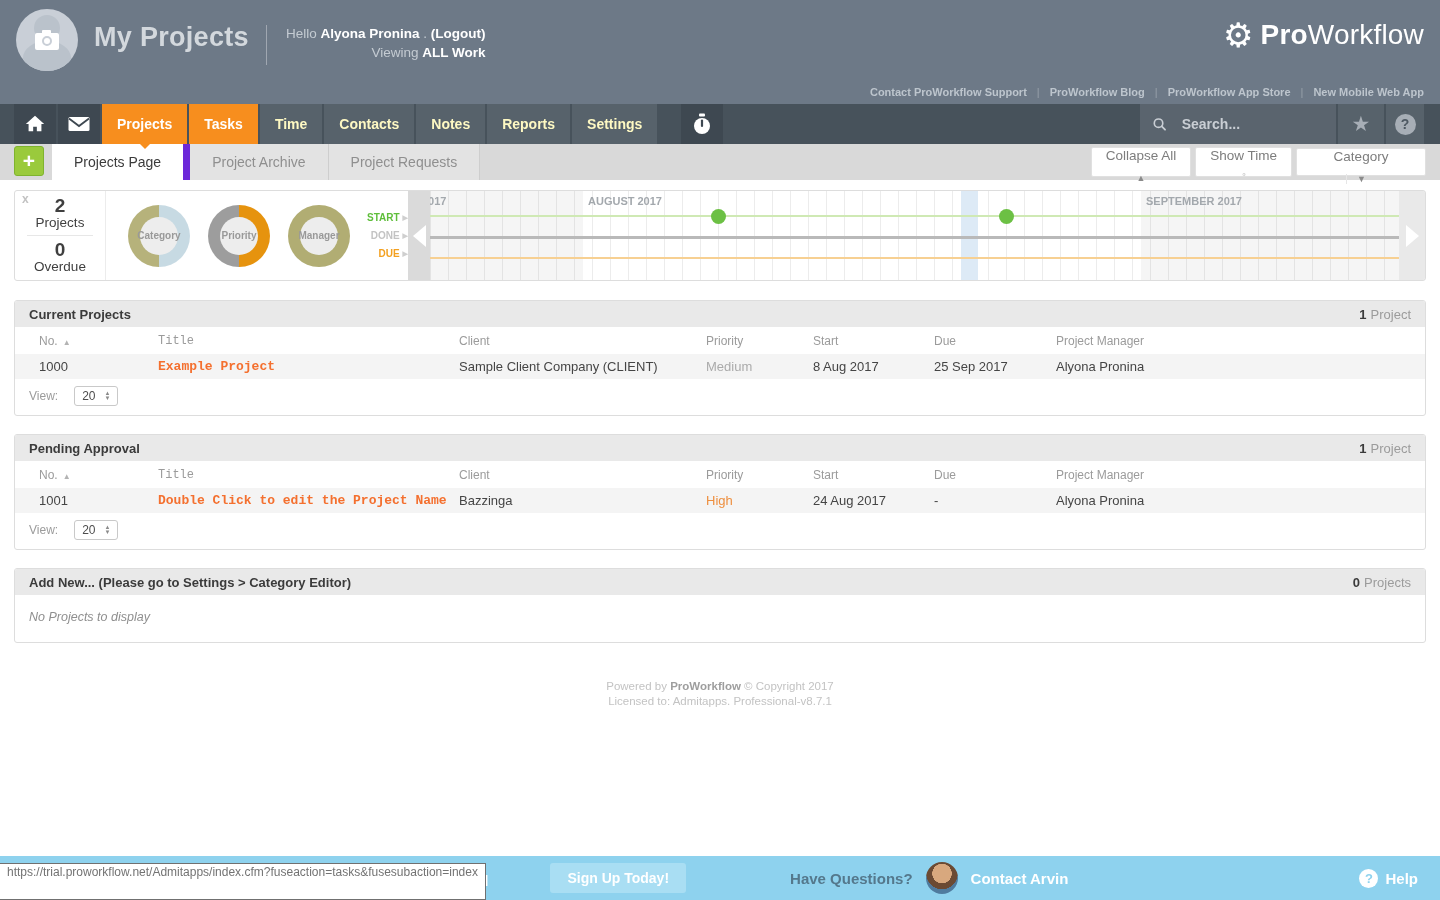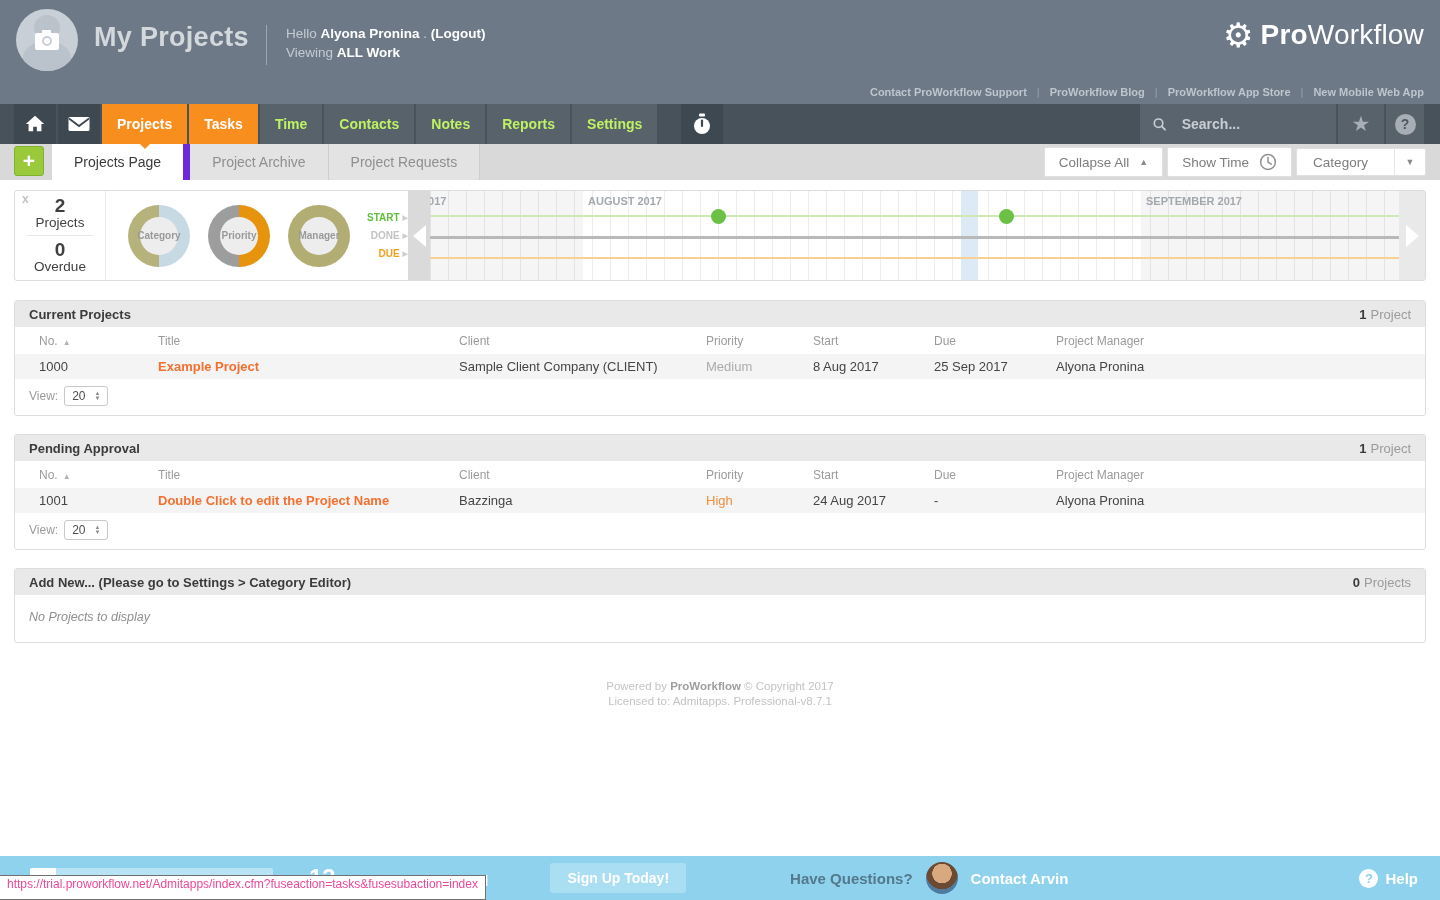--- a/index.html
+++ b/index.html
@@ -1,21 +1,21 @@
 <!DOCTYPE html>
 <html><head>
 <meta charset="utf-8">
 <style>
   html,body{margin:0;padding:0;}
   body{font-family:"Liberation Sans",sans-serif;background:#fff;}
   .app{position:relative;width:1440px;height:900px;overflow:hidden;background:#fff;}
   .ctr{display:flex;align-items:center;justify-content:center;}
 
   
-  .header{height:104px;background:#6d7987;position:relative;}
+  .header{height:104px;background:#6d7987;position:relative;text-align:right;}
   .avatar{position:absolute;left:16px;top:9px;width:62px;height:62px;border-radius:50%;background:#c9cfd7;overflow:hidden;}
   .sil-head{position:absolute;left:18px;top:6px;width:26px;height:26px;border-radius:50%;background:#bac2cb;}
   .sil-body{position:absolute;left:7px;top:32px;width:48px;height:34px;border-radius:50% 50% 0 0;background:#bac2cb;}
   .cam{position:absolute;left:19px;top:24px;width:24px;height:17px;background:#fff;border-radius:2px;}
   .cam::before{content:"";position:absolute;top:-3px;left:7px;width:9px;height:4px;background:#fff;border-radius:1px;}
   .cam-lens{position:absolute;left:7px;top:3px;width:10px;height:10px;border-radius:50%;border:2px solid #c9cfd7;box-sizing:border-box;}
   .page-title{position:absolute;left:94px;top:22px;font-size:27px;font-weight:bold;color:#d3d8dd;letter-spacing:.3px;}
   .hdr-divider{position:absolute;left:266px;top:25px;width:1px;height:40px;background:rgba(255,255,255,.35);}
   .greeting{position:absolute;left:286px;top:24px;font-size:13.5px;color:#c4cbd2;line-height:19px;}
   .greeting b{color:#fff;}
@@ -24,39 +24,39 @@
   .brand .gear{font-size:34px;line-height:34px;color:#fff;}
   .brand .bt{font-size:28px;font-weight:300;letter-spacing:.2px;}
   .brand .bt b{font-weight:bold;}
   .hdr-links{position:absolute;right:16px;top:86px;font-size:11px;font-weight:bold;color:#bdc5cd;display:flex;align-items:center;}
   .hdr-links .sep{margin:0 10px;color:rgba(255,255,255,.28);font-weight:normal;}
   .hdr-links span[data-interactable="true"]{cursor:pointer;}
 
   
   .nav{height:40px;background:#47525b;display:flex;align-items:stretch;padding-left:14px;position:relative;z-index:3;}
   .nicon{width:42px;background:#3e4851;margin-right:2px;}
-  .nbtn{padding:0 15px;background:#57626b;color:#bef264;font-size:14px;font-weight:bold;display:flex;align-items:center;margin-right:2px;position:relative;cursor:pointer;}
+  .nbtn{padding:0 15px;background:#57626b;color:#fef9c3;font-size:14px;font-weight:bold;display:flex;align-items:center;margin-right:2px;position:relative;cursor:pointer;}
   .nbtn.active{background:#f78e1e;color:#fff;}
   .nbtn.ptr::after{content:"";position:absolute;left:50%;bottom:-5px;margin-left:-6px;border-left:6px solid transparent;border-right:6px solid transparent;border-top:6px solid #f78e1e;z-index:4;}
   .ntimer{width:42px;background:#3e4851;margin-left:22px;}
   .nav-right{margin-left:auto;display:flex;margin-right:16px;}
   .search{width:172px;background:#5a646e;display:flex;align-items:center;padding:0 12px;gap:13px;margin-right:2px;}
   .search input{background:transparent;border:none;outline:none;color:#c9ced4;font-size:14px;font-weight:bold;width:100%;font-family:"Liberation Sans",sans-serif;}
   .search input::placeholder{color:#c9ced4;opacity:1;}
   .nstar{width:46px;background:#57626b;color:#a7aeb6;font-size:21px;margin-right:2px;cursor:pointer;}
   .nhelp{width:38px;background:#57626b;cursor:pointer;}
   .help-circle{width:21px;height:21px;border-radius:50%;background:#a7aeb6;color:#4d5862;font-weight:bold;font-size:14px;}
 
   
   .tabrow{height:36px;background:#d9d9d9;display:flex;align-items:stretch;padding-left:14px;}
   .add-btn{width:30px;height:30px;margin:2px 8px 0 0;background:#9aca3c;border:1px solid #7fb32e;border-radius:3px;color:#fff;font-size:21px;font-weight:bold;box-sizing:border-box;cursor:pointer;}
   .tab{padding:0 22px;display:flex;align-items:center;font-size:14px;color:#8f8f8f;background:#e3e3e3;border-right:1px solid #cecece;cursor:pointer;}
   .tab.active{background:#fff;color:#3b3b3b;border-right:7px solid #6d28d9;}
   .tab-tools{margin-left:auto;display:flex;gap:4px;align-items:center;margin-right:14px;}
-  .tool-btn{height:28px;background:#fff;border:1px solid #e0e0e0;border-radius:2px;color:#7d7d7d;font-size:13.5px;display:flex;align-items:center;padding:0 14px;gap:10px;cursor:pointer;}
+  .tool-btn{height:28px;background:#fff;border:1px solid #e0e0e0;border-radius:2px;color:#7d7d7d;font-size:13.5px;display:flex;align-items:center;padding:0 14px;gap:10px;cursor:pointer;flex-direction:column;}
   .tool-btn .chev{font-size:9px;color:#8a8a8a;}
   .tool-btn.cat{padding:0;width:130px;box-sizing:border-box;}
   .cat-label{flex:1;text-align:center;}
   .cat-arrow{border-left:1px solid #e6e6e6;width:30px;height:100%;display:flex;align-items:center;justify-content:center;}
 
   
   .tl{margin:10px 14px 0;height:89px;border:1px solid #ddd;border-radius:3px;display:flex;position:relative;background:#fff;}
   .tl-close{position:absolute;top:2px;left:7px;color:#c2c2c2;font-size:12px;font-weight:bold;z-index:4;cursor:pointer;line-height:12px;}
   .tl-stats{width:90px;border-right:1px solid #ececec;display:flex;flex-direction:column;align-items:center;justify-content:center;font-size:13.5px;color:#3f3f3f;}
   .stat-num{font-size:19px;font-weight:bold;line-height:18px;}
@@ -88,26 +88,26 @@
   .tl-handle{position:absolute;right:0;top:0;bottom:0;width:26px;background:#e9e9e9;border-radius:0 2px 2px 0;display:flex;align-items:center;justify-content:center;cursor:pointer;}
   .triR{width:0;height:0;border-top:11px solid transparent;border-bottom:11px solid transparent;border-left:13px solid #fff;}
 
   
   .section{margin:18px 14px 0;border:1px solid #ddd;border-radius:3px;background:#fff;}
   .section.first{margin-top:19px;}
   .sec-head{height:26px;background:#e9e9e9;display:flex;align-items:center;padding:0 14px;font-size:13px;font-weight:bold;color:#3b3b3b;border-radius:2px 2px 0 0;}
   .sec-count{margin-left:auto;font-size:13px;font-weight:bold;color:#3b3b3b;}
   .sec-count .lbl{color:#9b9b9b;font-weight:normal;margin-left:4px;}
   .cols{display:flex;padding-left:24px;height:27px;align-items:center;font-size:12px;color:#9b9b9b;}
-  .c-no{width:119px;} .c-title{width:301px;} .c-client{width:247px;} .c-priority{width:107px;} .c-start{width:121px;} .c-due{width:122px;} .c-mgr{flex:1;}
+  .c-no{width:119px;} .c-title{width:301px;font-family:Liberation Mono, monospace;} .c-client{width:247px;} .c-priority{width:107px;} .c-start{width:121px;} .c-due{width:122px;} .c-mgr{flex:1;}
   .sort{font-size:8px;color:#b3b3b3;margin-left:5px;}
   .trow{display:flex;padding-left:24px;height:25px;align-items:center;font-size:13px;color:#454545;background:#f4f4f4;cursor:pointer;}
   .title-link{color:#f4702f;font-weight:bold;cursor:pointer;}
   .pri-medium{color:#ababab;} .pri-high{color:#ee8f3f;}
-  .view-row{padding:7px 0 9px 14px;display:flex;align-items:center;gap:6px;font-size:12px;color:#9b9b9b;}
+  .view-row{padding:7px 0 9px 14px;display:flex;align-items:center;gap:16px;font-size:12px;color:#9b9b9b;}
   .view-select{border:1px solid #c9c9c9;border-radius:3px;padding:2px 7px;font-size:12px;color:#4d4d4d;display:flex;align-items:center;gap:9px;background:#fff;cursor:pointer;}
   .spin{display:flex;flex-direction:column;line-height:5px;font-size:6px;color:#8a8a8a;}
   .empty-body{padding:15px 14px 18px;font-size:12.5px;color:#8f8f8f;font-style:italic;}
 
   
   .footer{margin-top:36px;text-align:center;font-size:11.5px;color:#c3c3c3;line-height:15px;}
   .footer b{color:#9e9e9e;}
 
   
   .trial{position:absolute;left:0;right:0;bottom:0;height:44px;background:#8ed2ee;display:flex;align-items:center;z-index:5;}
@@ -117,21 +117,21 @@
   .days-num{font-size:24px;} .days-text{font-size:15px;}
   .signup{margin-left:62px;background:#a9def3;color:#fff;font-weight:bold;font-size:14px;padding:7px 17px;border-radius:3px;cursor:pointer;}
   .questions{margin-left:104px;display:flex;align-items:center;gap:13px;}
   .q-text{color:#54788c;font-weight:bold;font-size:15px;}
   .q-avatar{width:32px;height:32px;border-radius:50%;background:radial-gradient(circle at 50% 36%,#d8a87e 0 37%,#6b4a33 38% 60%,#4f7b9e 61%);cursor:pointer;}
   .contact{color:#fff;font-weight:bold;font-size:15px;cursor:pointer;}
   .help-right{margin-left:auto;margin-right:22px;display:flex;align-items:center;gap:7px;color:#fff;font-weight:bold;font-size:15px;cursor:pointer;}
   .hc{width:19px;height:19px;border-radius:50%;background:#fff;color:#8ed2ee;font-size:13px;font-weight:bold;}
 
   
-  .statusbar{position:absolute;left:0;bottom:0;background:#fff;border:1px solid #707070;border-left:none;padding:1px 7px 8px;font-size:12px;color:#ec4899;white-space:nowrap;z-index:10;}
+  .statusbar{position:absolute;left:0;bottom:0;background:#fff;border:1px solid #707070;border-left:none;padding:1px 7px 20px;font-size:12px;color:#737373;white-space:nowrap;z-index:10;}
 </style>
 </head>
 <body>
 
 <div class="app" data-interactable="false">
 
   <div class="header" data-interactable="false">
     <div class="avatar" data-interactable="true">
       <div class="sil-head" data-interactable="false"></div>
       <div class="sil-body" data-interactable="false"></div>

